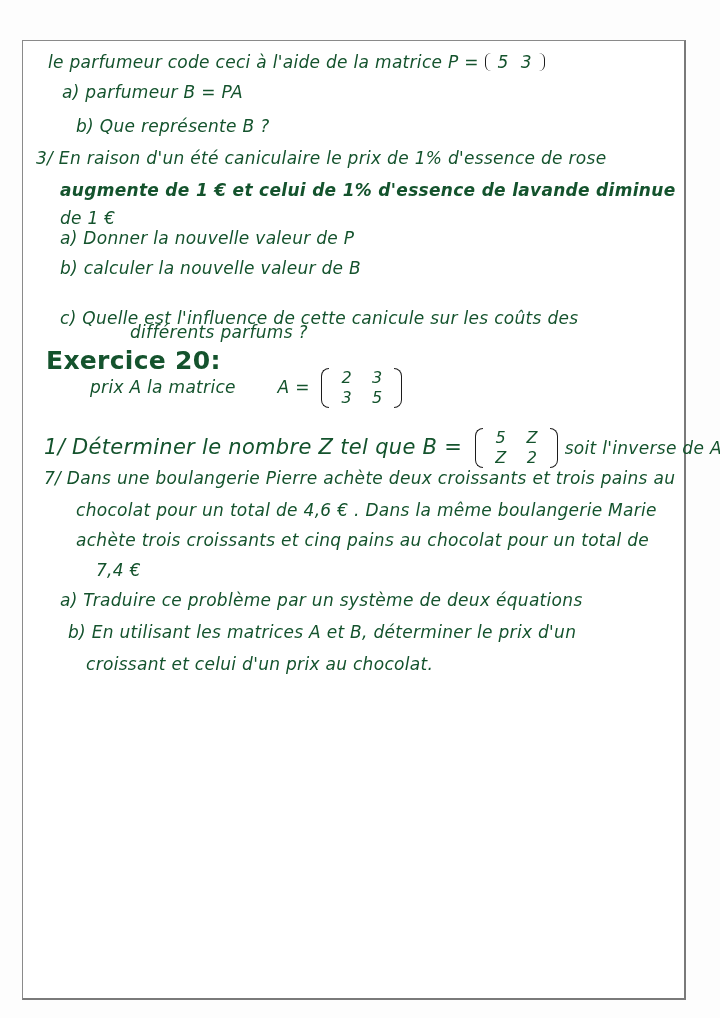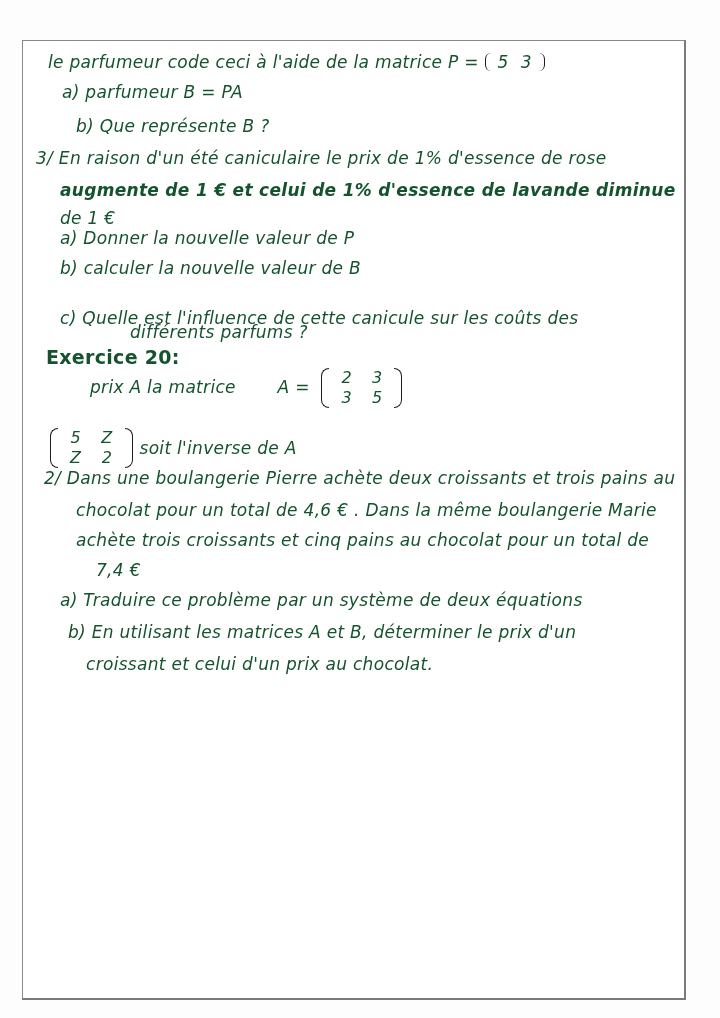--- a/index.html
+++ b/index.html
@@ -10,21 +10,21 @@
   .frame {
     position:absolute; left:22px; top:40px; width:664px; height:960px;
     border:1px solid #8a8a8a; border-right:2px solid #7a7a7a; border-bottom:2px solid #7a7a7a;
     background:#ffffff; box-sizing:border-box;
   }
   .line {
     position:absolute; white-space:nowrap; font-size:17px; letter-spacing:0.3px;
     font-family: "DejaVu Sans", sans-serif; font-style:italic; color:#14532d;
   }
   .big { font-size:21px; }
-  .bold { font-weight:bold; font-style:normal; font-size:19px; }
+  .bold { font-weight:bold; font-style:normal; font-size:25px; }
   .matrix {
     display:inline-block; vertical-align:middle; position:relative; padding:0 10px;
     margin-left:6px;
   }
   .matrix::before, .matrix::after {
     content:""; position:absolute; top:0; bottom:0; width:7px;
     border:1.6px solid #1c1c1c;
   }
   .matrix::before { left:0; border-right:none; border-radius:8px 0 0 8px; }
   .matrix::after { right:0; border-left:none; border-radius:0 8px 8px 0; }
@@ -73,38 +73,39 @@
       <tr>
             <td>3</td>
             <td>5</td>
           </tr>
     </tbody>
       </table>
   </span>
 </div>
 
 <div class="line big" style="left:44px;top:428px;">
+  <span>1/  Déterminer le nombre Z tel que B =</span>
   <span class="matrix">
     <table>
       <tbody>
           <tr>
             <td>5</td>
             <td>Z</td>
           </tr>
       <tr>
             <td>Z</td>
             <td>2</td>
           </tr>
     </tbody>
       </table>
   </span>
   <span style="font-size:17px;">soit l'inverse de A</span>
 </div>
 
-<div class="line" style="left:44px;top:468px;">2/  Dans une boulangerie Pierre achète deux croissants et trois pains au</div>
+<div class="line" style="left:44px;top:468px;">7/  Dans une boulangerie Pierre achète deux croissants et trois pains au</div>
 <div class="line" style="left:76px;top:500px;">chocolat pour un total de 4,6 € . Dans la même boulangerie Marie</div>
 <div class="line" style="left:76px;top:530px;text-align:right;">achète trois croissants et cinq pains au chocolat pour un total de</div>
 <div class="line" style="left:96px;top:560px;">7,4 €</div>
 <div class="line" style="left:60px;top:590px;">a)  Traduire ce problème par un système de deux équations</div>
 <div class="line" style="left:68px;top:622px;">b)  En utilisant les matrices A et B, déterminer le prix d'un</div>
 <div class="line" style="left:86px;top:654px;">croissant et celui d'un prix au chocolat.</div>
 
 <div class="pagenum">157</div>
 
 </body></html>

